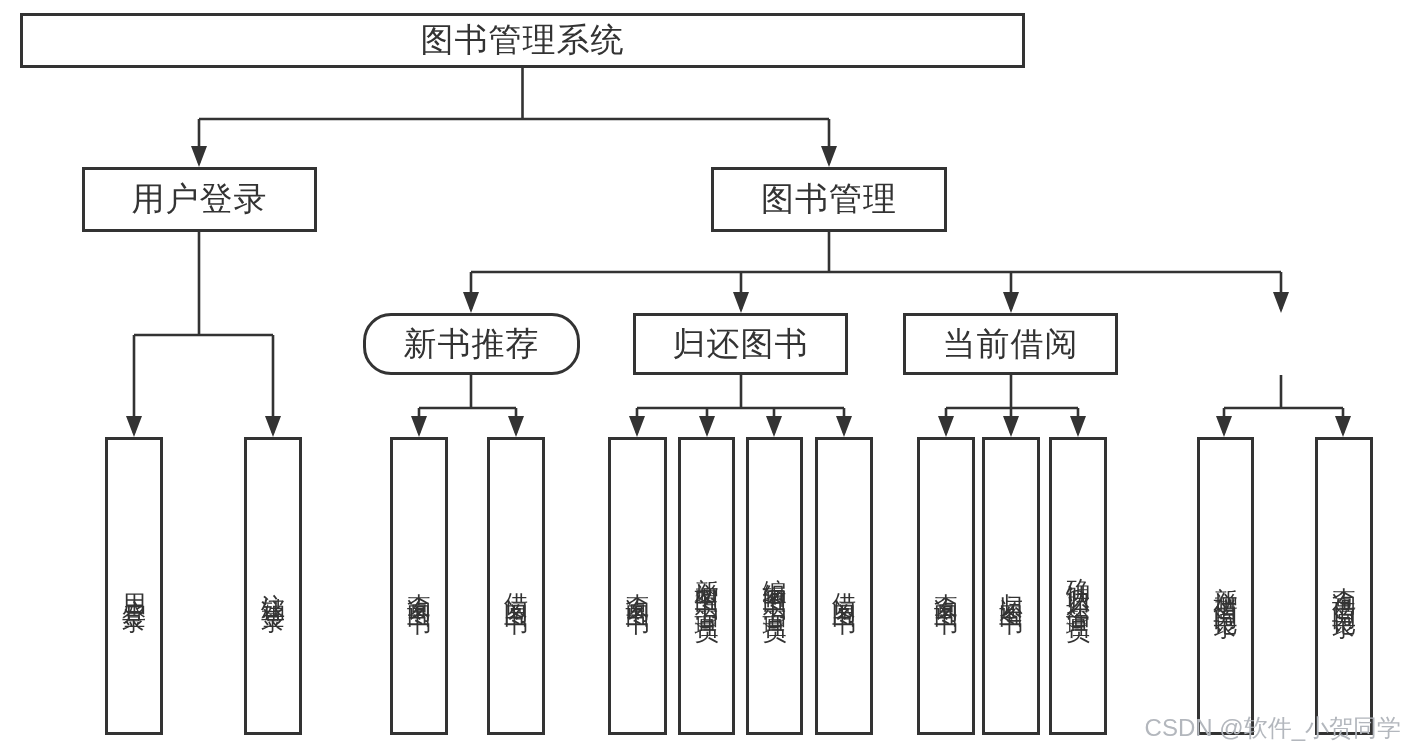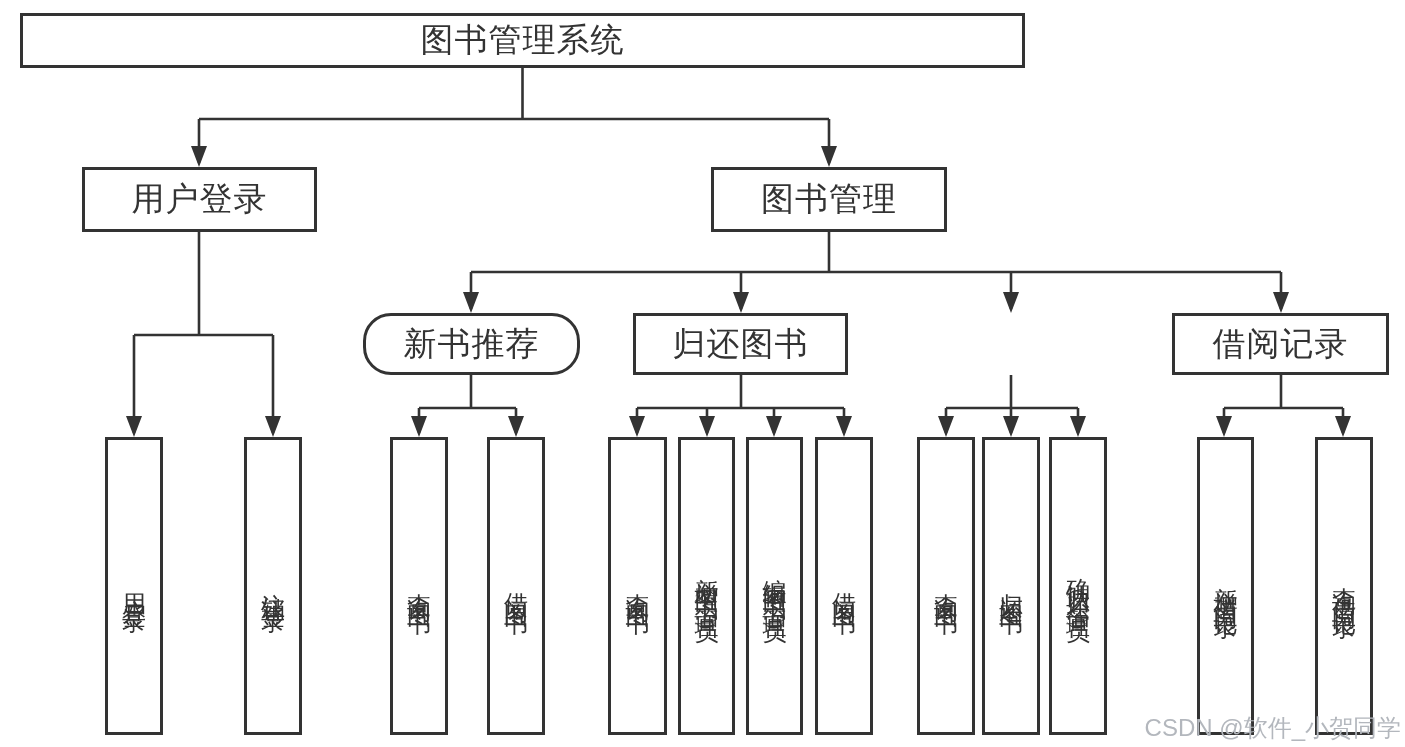--- a/index.html
+++ b/index.html
@@ -97,21 +97,21 @@
       M1216 416 L1232 416 L1224 437 Z  M1335 416 L1351 416 L1343 437 Z"></path>
   </svg>
 
   <div class="box root h-box">图书管理系统</div>
 
   <div class="box n-user-login h-box">用户登录</div>
   <div class="box n-book-mgmt h-box">图书管理</div>
 
   <div class="box n-new-book h-box">新书推荐</div>
   <div class="box n-borrowing h-box">归还图书</div>
-  <div class="box n-records h-box">借阅记录</div>
+  <div class="box n-current h-box">当前借阅</div>
 
   <div class="box leaf lf1">用户登录</div>
   <div class="box leaf lf2">注销登录</div>
 
   <div class="box leaf lf3">查询图书</div>
   <div class="box leaf lf4">借阅图书</div>
 
   <div class="box leaf lf5">查询图书</div>
   <div class="box leaf lf6">新增图书（管理员）</div>
   <div class="box leaf lf7">编辑图书（管理员）</div>

